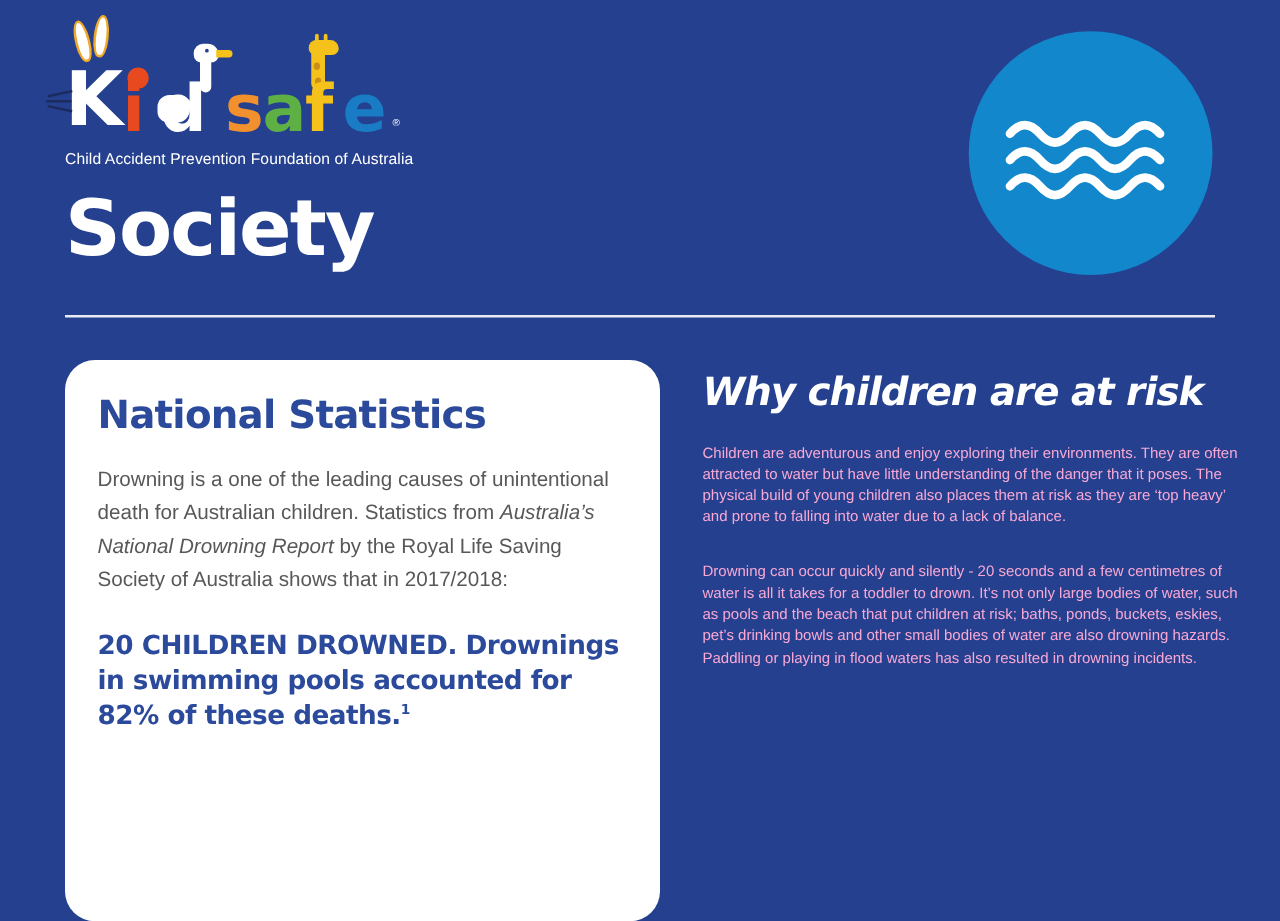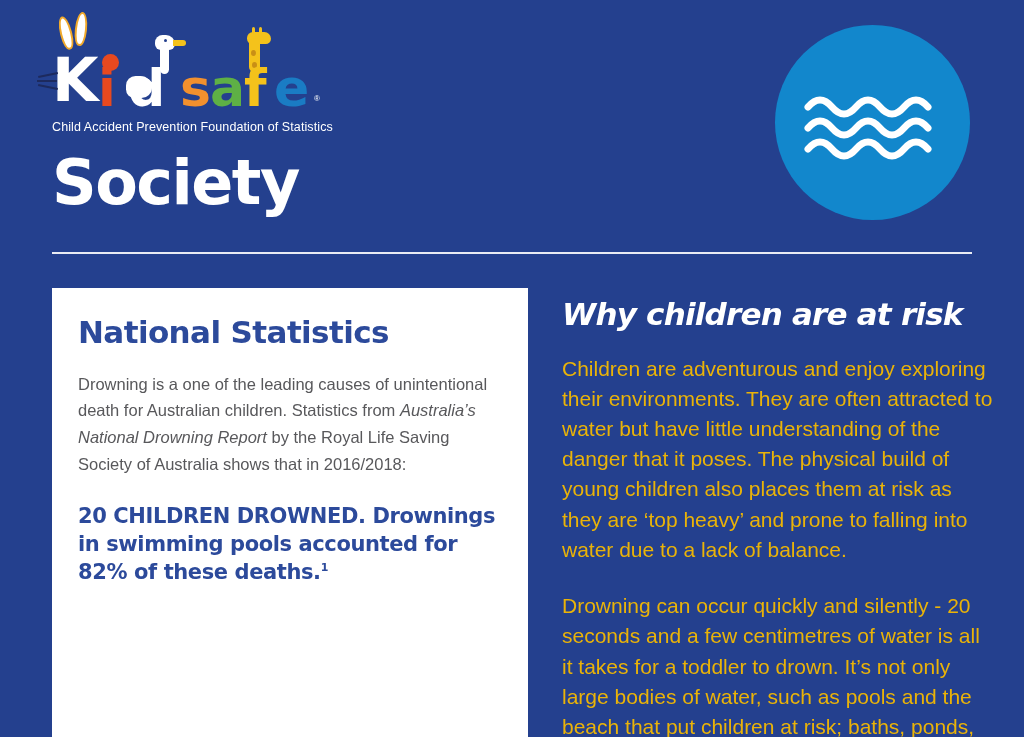--- a/index.html
+++ b/index.html
@@ -202,20 +202,21 @@
 
   
   .card-left {
     position: absolute;
     left: 52px;
     top: 288px;
     width: 476px;
     bottom: 0;
     background: #ffffff;
     padding: 28px 26px 0 26px;
+    border-radius: 24px;
   }
 
   .card-heading {
     font-family: "DejaVu Sans", sans-serif;
     font-size: 31px;
     font-weight: bold;
     color: #2c4a9b;
     letter-spacing: -0.6px;
     line-height: 1.05;
   }
@@ -270,23 +271,23 @@
     font-weight: bold;
     color: #ffffff;
     letter-spacing: -0.8px;
     line-height: 1.05;
     font-style: italic;
   }
 
   .col-para {
     margin-top: 23px;
     font-family: "Liberation Sans", sans-serif;
-    font-size: 21px;
+    font-size: 12px;
     line-height: 1.44;
-    color: #eab308;
+    color: #f9a8d4;
   }
   .col-para.second { margin-top: 26px; }
 </style>
 </head>
 <body>
 
 <div class="header">
 
   <div class="logo-block">
     <div class="logo-word">
@@ -318,21 +319,21 @@
       <span class="giraffe-neck"></span>
       <span class="giraffe-spot" style="left:199px; top:14px;"></span>
       <span class="giraffe-spot" style="left:200px; top:26px;"></span>
       <span class="logo-letter lg-f">f</span>
 
       <span class="logo-letter lg-e">e</span>
 
       <span class="reg-mark">®</span>
     </div>
 
-    <div class="logo-tagline">Child Accident Prevention Foundation of Statistics</div>
+    <div class="logo-tagline">Child Accident Prevention Foundation of Australia</div>
   </div>
 
   <h1 class="page-title">Society</h1>
 
   <div class="topic-circle">
     <svg width="195" height="195" viewBox="0 0 195 195" aria-hidden="true">
       <g fill="none" stroke="#ffffff" stroke-width="7" stroke-linecap="round">
         <path d="M33 82 q12 -14 24 0 t24 0 t24 0 t24 0 t24 0"></path>
         <path d="M33 103 q12 -14 24 0 t24 0 t24 0 t24 0 t24 0"></path>
         <path d="M33 124 q12 -14 24 0 t24 0 t24 0 t24 0 t24 0"></path>
@@ -340,21 +341,21 @@
     </svg>
   </div>
 
   <div class="header-rule"></div>
 </div>
 
 <div class="card-left">
   <h2 class="card-heading">National Statistics</h2>
 
   <p class="card-body">
-    <span>Drowning is a one of the leading causes of unintentional death for Australian children. Statistics from </span><em>Australia’s National Drowning Report</em><span> by the Royal Life Saving Society of Australia shows that in 2016/2018:</span>
+    <span>Drowning is a one of the leading causes of unintentional death for Australian children. Statistics from </span><em>Australia’s National Drowning Report</em><span> by the Royal Life Saving Society of Australia shows that in 2017/2018:</span>
   </p>
 
 
   <p class="stat-text">
     <span>20 CHILDREN DROWNED.</span><span> Drownings in swimming pools accounted for 82% of these deaths.</span><sup>1</sup>
   </p>
 </div>
 
 <div class="col-right">
   <h2 class="col-heading">Why children are at risk</h2>

